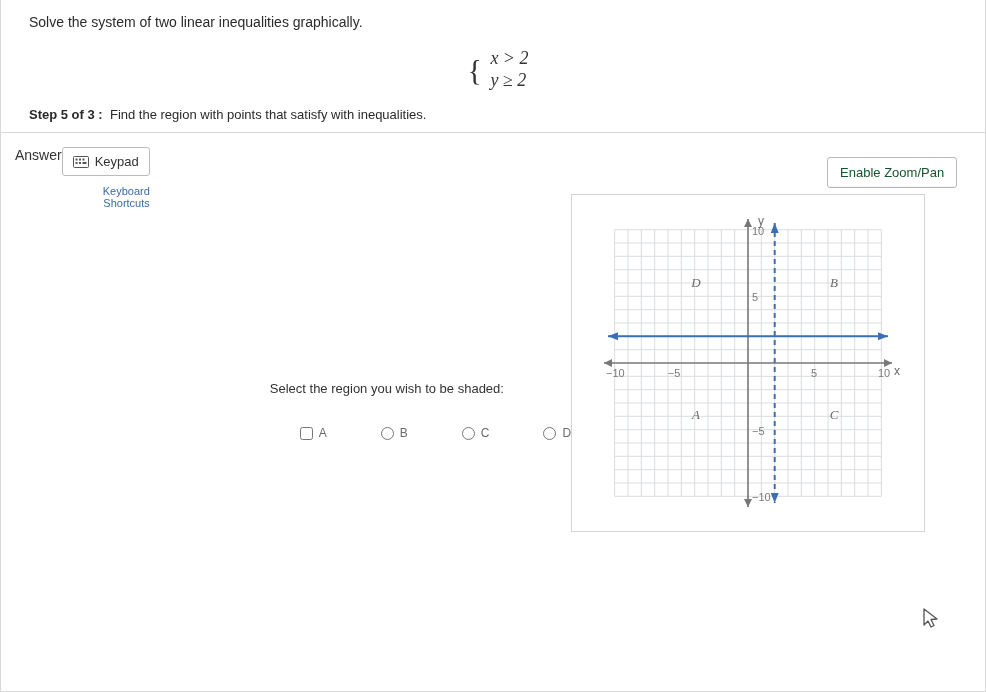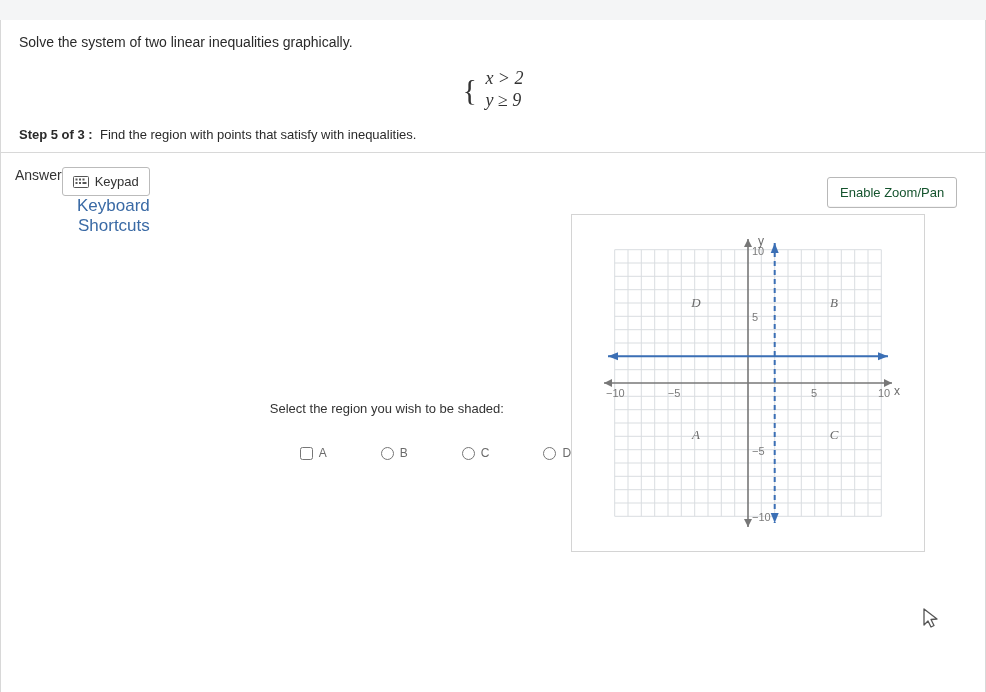--- a/index.html
+++ b/index.html
@@ -6,39 +6,39 @@
     body {
       font-family: Arial, Helvetica, sans-serif;
       background: #f4f5f6;
       width: 986px;
       height: 692px;
       overflow: hidden;
       color: #333;
       font-size: 13px;
     }
     .container { background: #fff; border: 1px solid #d8d8d8; border-top: none; width: 100%; height: 100%; }
-    .question-header { padding: 14px 18px 10px 18px; border-bottom: 1px solid #d8d8d8; margin-top: 20px; }
+    .question-header { padding: 14px 18px 10px 28px; border-bottom: 1px solid #d8d8d8; }
     .question-title { font-size: 14px; color: #2a2a2a; margin-bottom: 18px; }
     .equation-row { text-align: center; font-size: 18px; font-family: "Times New Roman", serif; margin: 8px 0 16px 0; }
     .brace { font-size: 30px; vertical-align: middle; display: inline-block; line-height: 0.9; margin-right: 4px; }
     .eq-stack { display: inline-block; text-align: left; vertical-align: middle; font-style: italic; }
     .eq-line { line-height: 1.2; }
     .step-line { font-size: 13px; color: #2a2a2a; }
     .step-bold { font-weight: bold; }
     .answer-section { padding: 14px 12px 10px 14px; display: flex; flex-direction: row; height: calc(100% - 150px); }
     .answer-top { display: flex; justify-content: space-between; align-items: flex-start; }
     .answer-label { font-size: 14px; color: #333; }
     .right-tools { text-align: right; }
     .keypad-btn {
       display: inline-flex; align-items: center; gap: 6px;
       background: #fff; border: 1px solid #bbb; border-radius: 3px;
       padding: 6px 10px; font-size: 13px; color: #333; cursor: pointer;
     }
     .keypad-btn svg { display: block; }
-    .shortcut-link { display: block; margin-top: 0; font-size: 17px; color: #3a6aa5; cursor: pointer; }
+    .shortcut-link { display: block; margin-top: 9px; font-size: 11px; color: #3a6aa5; cursor: pointer; }
     .body-row { display: flex; flex: 1; margin-top: 10px; }
     .left-col { flex: 1; display: flex; flex-direction: column; justify-content: center; padding-left: 120px; }
     .select-prompt { font-size: 13px; color: #333; margin-bottom: 30px; }
     .options-row { display: flex; gap: 54px; align-items: center; padding-left: 30px; }
     .opt { display: flex; align-items: center; gap: 6px; font-size: 12px; color: #6b6b6b; cursor: pointer; }
     .opt input { cursor: pointer; }
     .right-col { width: 440px; display: flex; flex-direction: column; align-items: flex-start; }
     .zoom-row { width: 100%; display: flex; justify-content: flex-end; padding-right: 54px; margin-bottom: 6px; }
     .zoom-btn {
       background: #fff; border: 1px solid #b8b8b8; border-radius: 3px;
@@ -64,21 +64,21 @@
 <body>
 
 <div class="container">
 
   <div class="question-header">
     <div class="question-title">Solve the system of two linear inequalities graphically.</div>
     <div class="equation-row">
       <span class="brace">{</span>
       <span class="eq-stack">
         <span class="eq-line">x &gt; 2</span><br>
-        <span class="eq-line">y ≥ 9</span>
+        <span class="eq-line">y ≥ 2</span>
       </span>
     </div>
     <div class="step-line">
       <span class="step-bold">Step 5 of 3 :</span>
       <span>&nbsp;</span><span>Find the region with points that satisfy with inequalities.</span>
     </div>
   </div>
 
   <div class="answer-section">
     <div class="answer-top">

